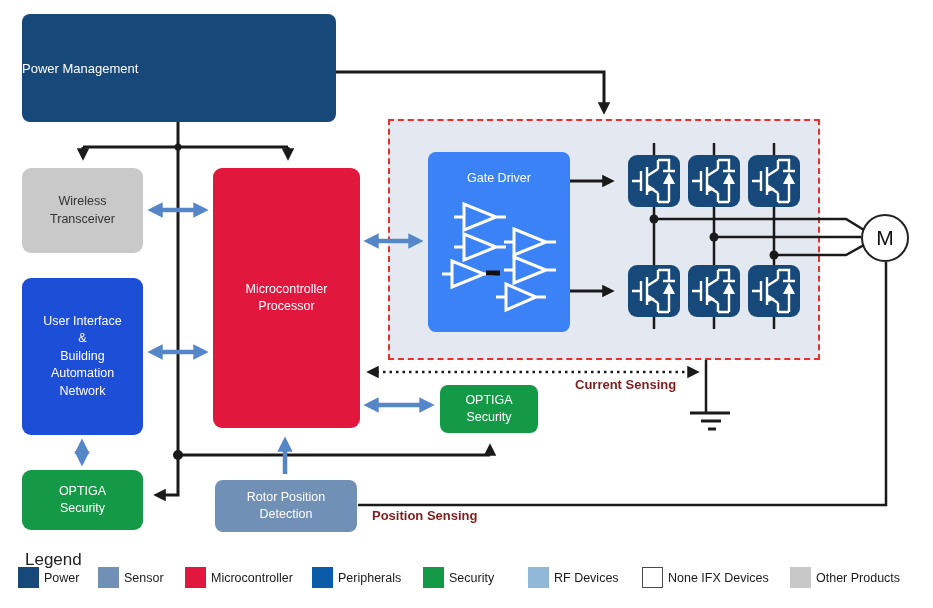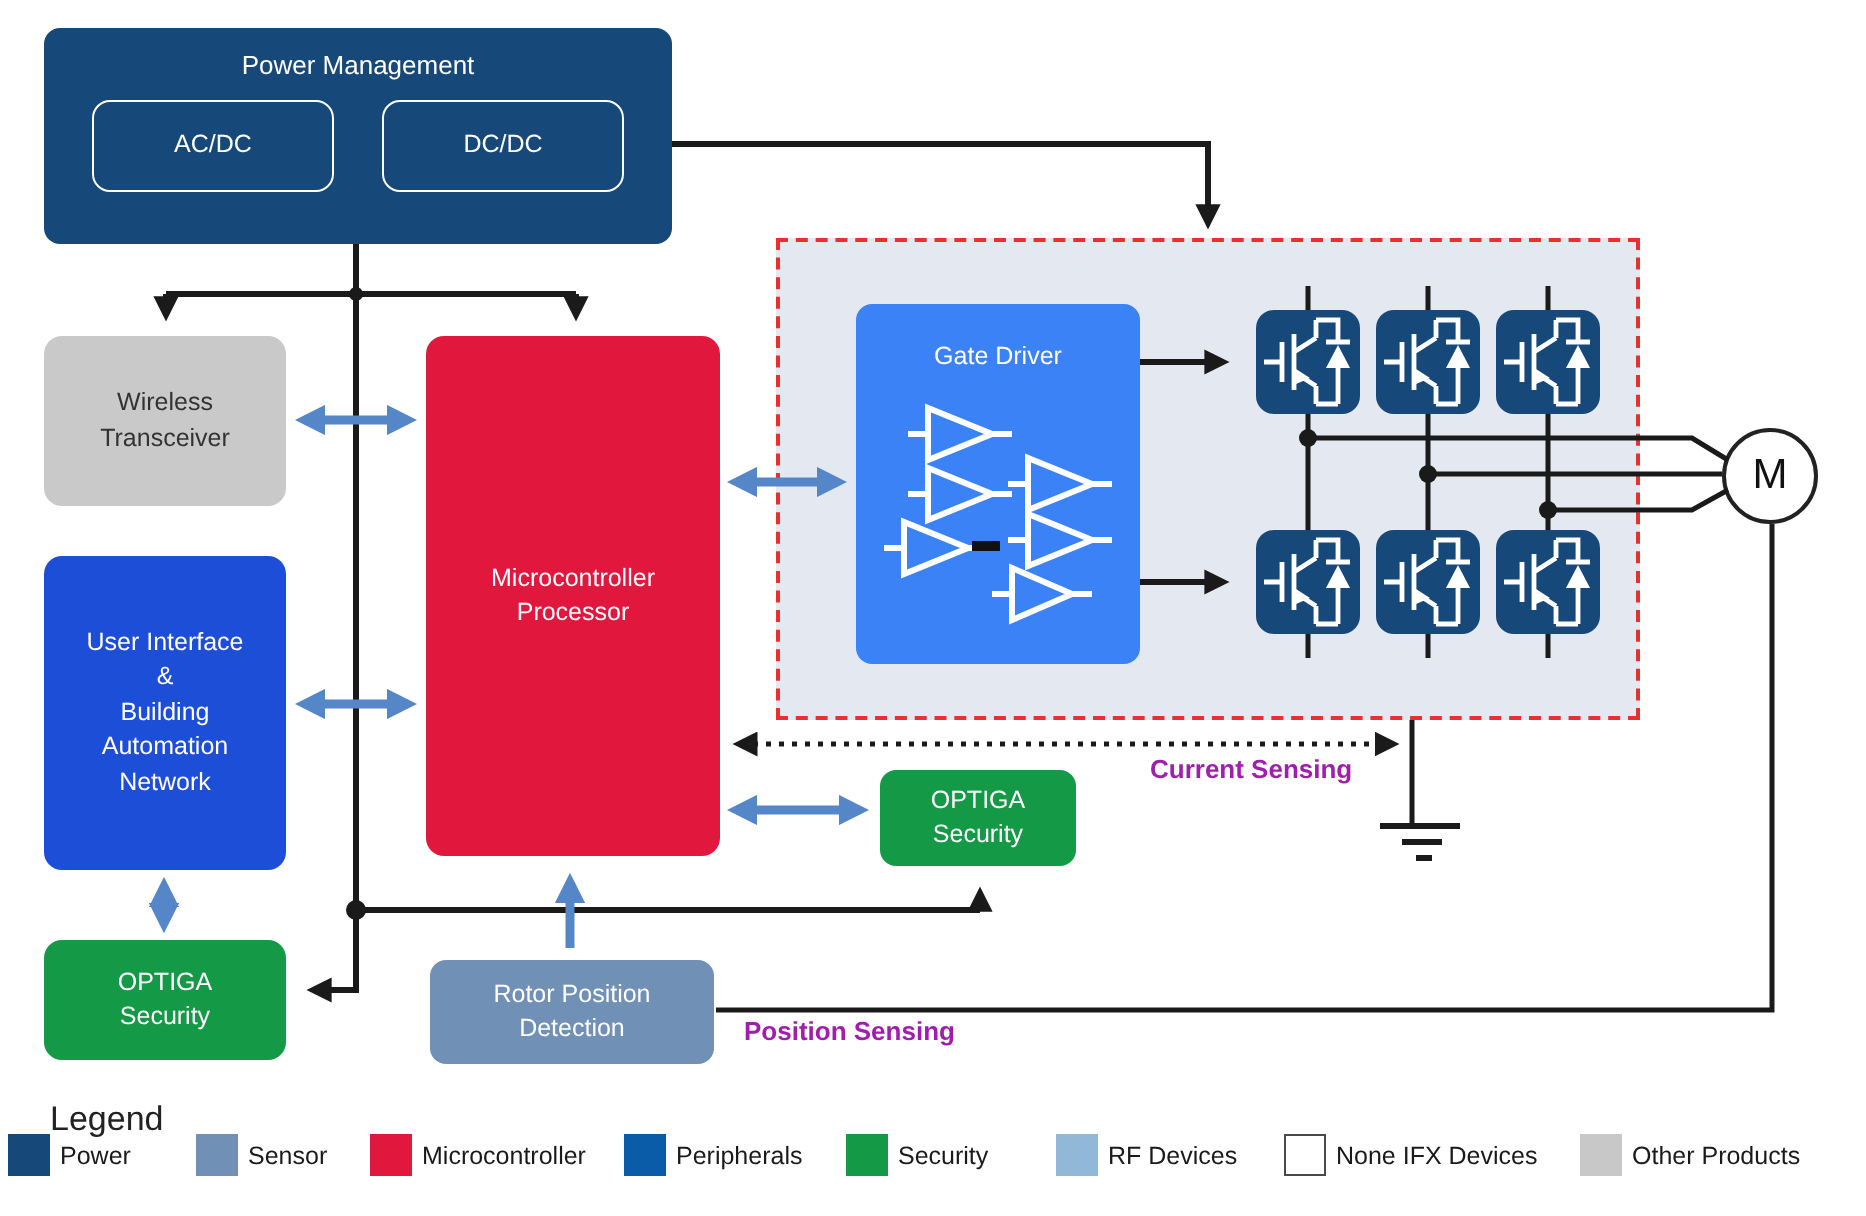--- a/index.html
+++ b/index.html
@@ -1,21 +1,21 @@
 <!DOCTYPE html>
 <html><head>
 <meta charset="utf-8">
 <style>
   html,body{margin:0;padding:0;background:#fff;}
   #canvas{position:relative;width:933px;height:608px;background:#fff;overflow:hidden;
           font-family:"Liberation Sans",sans-serif;color:#1a1a1a;}
   .box{position:absolute;border-radius:9px;display:flex;align-items:center;justify-content:center;
        text-align:center;color:#fff;font-size:12.5px;line-height:1.4;white-space:pre-line;}
   .box.dark-text{color:#333;}
-  #pm{left:22px;top:14px;width:314px;height:108px;border-radius:8px;flex-direction:column;
+  #pm{left:22px;top:14px;width:314px;height:108px;border-radius:8px;flex-direction:row;
       justify-content:flex-start;padding-top:10px;box-sizing:border-box;}
   #pm .pm-title{font-size:13px;margin-bottom:8px;}
   .pm-row{display:flex;gap:24px;}
   .pm-sub{width:119px;height:44px;border:1.5px solid #fff;border-radius:9px;display:flex;
           align-items:center;justify-content:center;font-size:12.5px;}
   #wireless{left:22px;top:168px;width:121px;height:85px;}
   #ui{left:22px;top:278px;width:121px;height:157px;}
   #optiga-left{left:22px;top:470px;width:121px;height:60px;}
   #mcu{left:213px;top:168px;width:147px;height:260px;}
   #inverter{position:absolute;left:388px;top:119px;width:432px;height:241px;border:2px dashed #e8312f;
@@ -23,21 +23,21 @@
   #gate-driver{left:428px;top:152px;width:142px;height:180px;border-radius:8px;
                flex-direction:column;justify-content:flex-start;padding-top:18px;box-sizing:border-box;}
   .amp-svg{position:absolute;left:0;top:40px;}
   .fet{position:absolute;width:52px;height:52px;border-radius:9px;display:flex;
        align-items:center;justify-content:center;}
   #motor{position:absolute;left:861px;top:214px;width:48px;height:48px;border:2.5px solid #222;
          border-radius:50%;background:#fff;display:flex;align-items:center;justify-content:center;
          font-size:21px;color:#111;box-sizing:border-box;}
   #optiga-mid{left:440px;top:385px;width:98px;height:48px;border-radius:8px;}
   #rotor{left:215px;top:480px;width:142px;height:52px;border-radius:8px;}
-  .flow-label{position:absolute;font-size:13px;font-weight:600;color:#a21caf;white-space:nowrap;}
+  .flow-label{position:absolute;font-size:13px;font-weight:600;color:#7f1d1d;white-space:nowrap;}
   #current-label{left:575px;top:377px;}
   #position-label{left:372px;top:508px;}
   #overlay{position:absolute;left:0;top:0;pointer-events:none;}
   #legend-title{position:absolute;left:25px;top:550px;font-size:17px;color:#222;}
   .legend-item{position:absolute;top:567px;display:flex;align-items:center;gap:5px;
                font-size:12.5px;color:#1a1a1a;}
   .swatch{width:21px;height:21px;flex:0 0 auto;}
   .swatch.outline{border:1.5px solid #4a4a4a;box-sizing:border-box;}
   .hidden-defs{position:absolute;width:0;height:0;overflow:hidden;}
 </style>
@@ -54,24 +54,20 @@
     <polygon points="20,29.5 27,34 20,37" fill="#fff"></polygon>
   </symbol>
 </svg>
 
 <div id="canvas">
 
   <div id="inverter" style="background-color: rgb(228, 233, 241);"></div>
 
   <div class="box" id="pm" style="background-color: rgb(22, 72, 121);">
     <div class="pm-title">Power Management</div>
-    <div class="pm-row">
-      <div class="pm-sub">AC/DC</div>
-      <div class="pm-sub">DC/DC</div>
-    </div>
   </div>
 
   <div class="box dark-text" id="wireless" style="background-color: rgb(201, 201, 201);">Wireless
 Transceiver</div>
   <div class="box" id="ui" style="background-color: #1d4ed8; text-align: center;">User Interface
 &amp;
 Building
 Automation
 Network</div>
   <div class="box" id="optiga-left" style="background-color: rgb(20, 154, 71);">OPTIGA
@@ -190,21 +186,21 @@
       <path d="M152 210 H204" marker-start="url(#mblue)" marker-end="url(#mblue)"></path>
       <path d="M152 352 H204" marker-start="url(#mblue)" marker-end="url(#mblue)"></path>
       <path d="M82 443 V462" marker-start="url(#mblue)" marker-end="url(#mblue)"></path>
       <path d="M368 241 H419" marker-start="url(#mblue)" marker-end="url(#mblue)"></path>
       <path d="M368 405 H430" marker-start="url(#mblue)" marker-end="url(#mblue)"></path>
       <path d="M285 474 V441" marker-end="url(#mblue)"></path>
     </g>
   </svg>
 
   <div id="legend-title">Legend</div>
-  <div class="legend-item" style="left:4px;">
+  <div class="legend-item" style="left:18px;">
       <span class="swatch" style="background-color: rgb(22, 72, 121);"></span>
       <span>Power</span>
     </div>
   <div class="legend-item" style="left:98px;">
       <span class="swatch" style="background-color: rgb(112, 144, 181);"></span>
       <span>Sensor</span>
     </div>
   <div class="legend-item" style="left:185px;">
       <span class="swatch" style="background-color: rgb(226, 23, 62);"></span>
       <span>Microcontroller</span>

